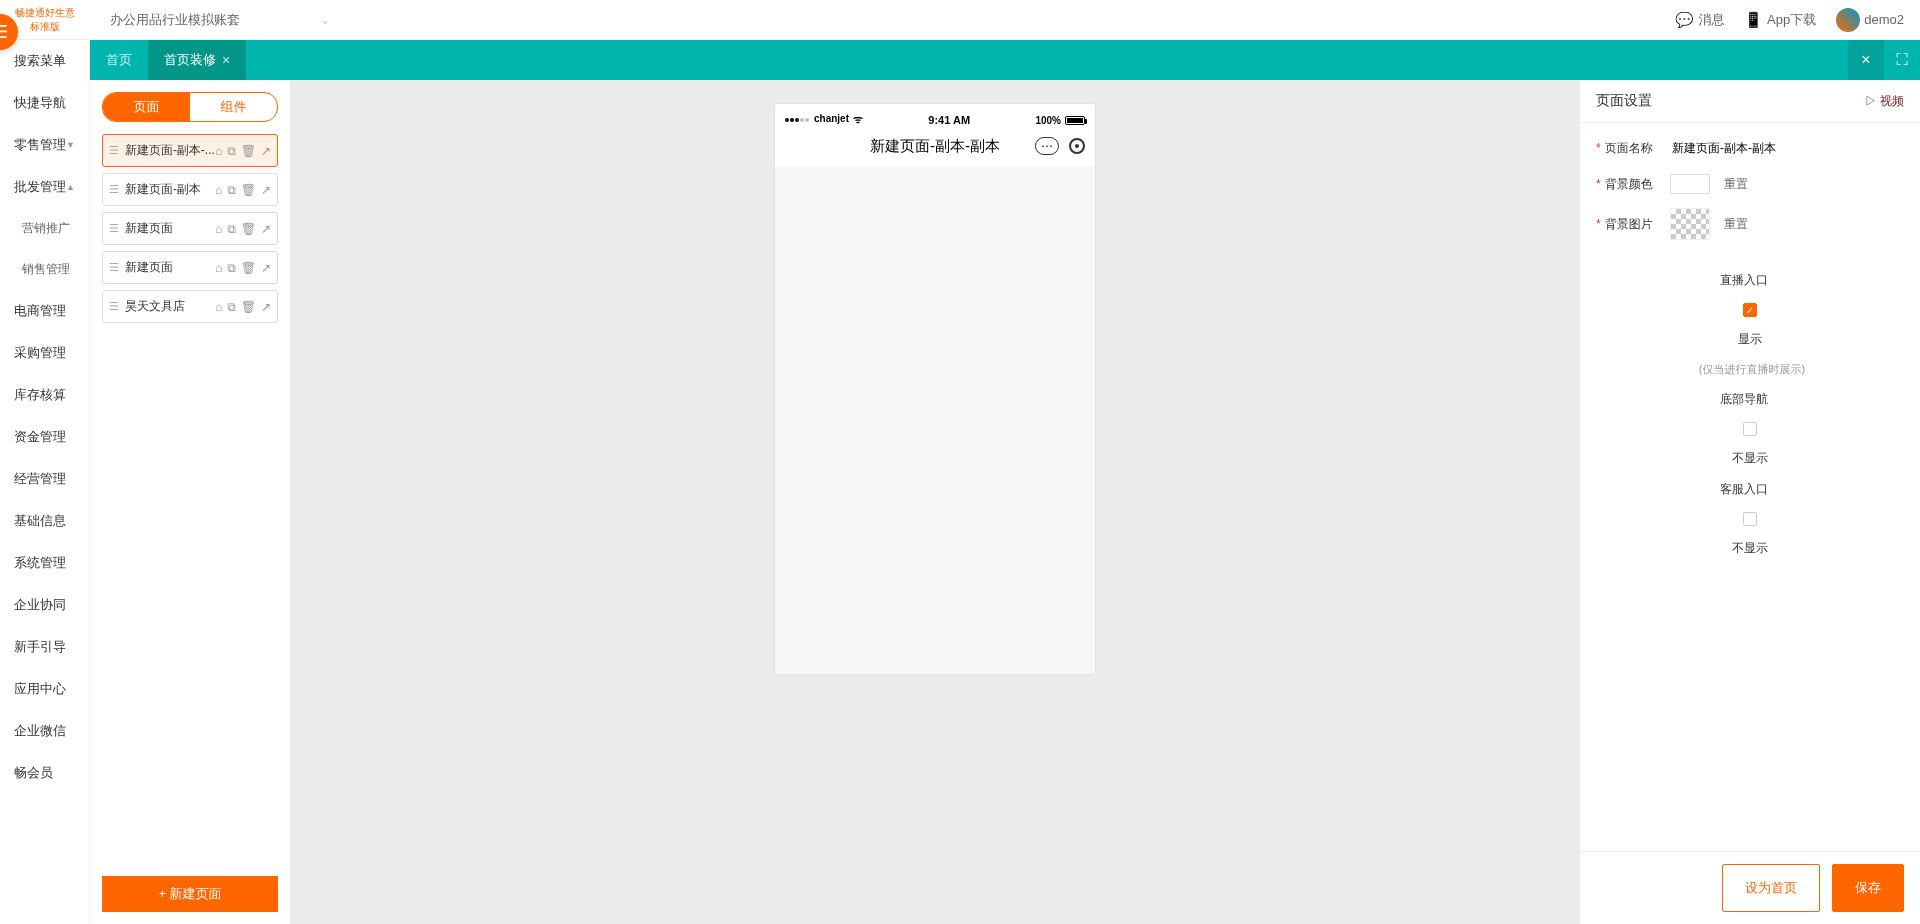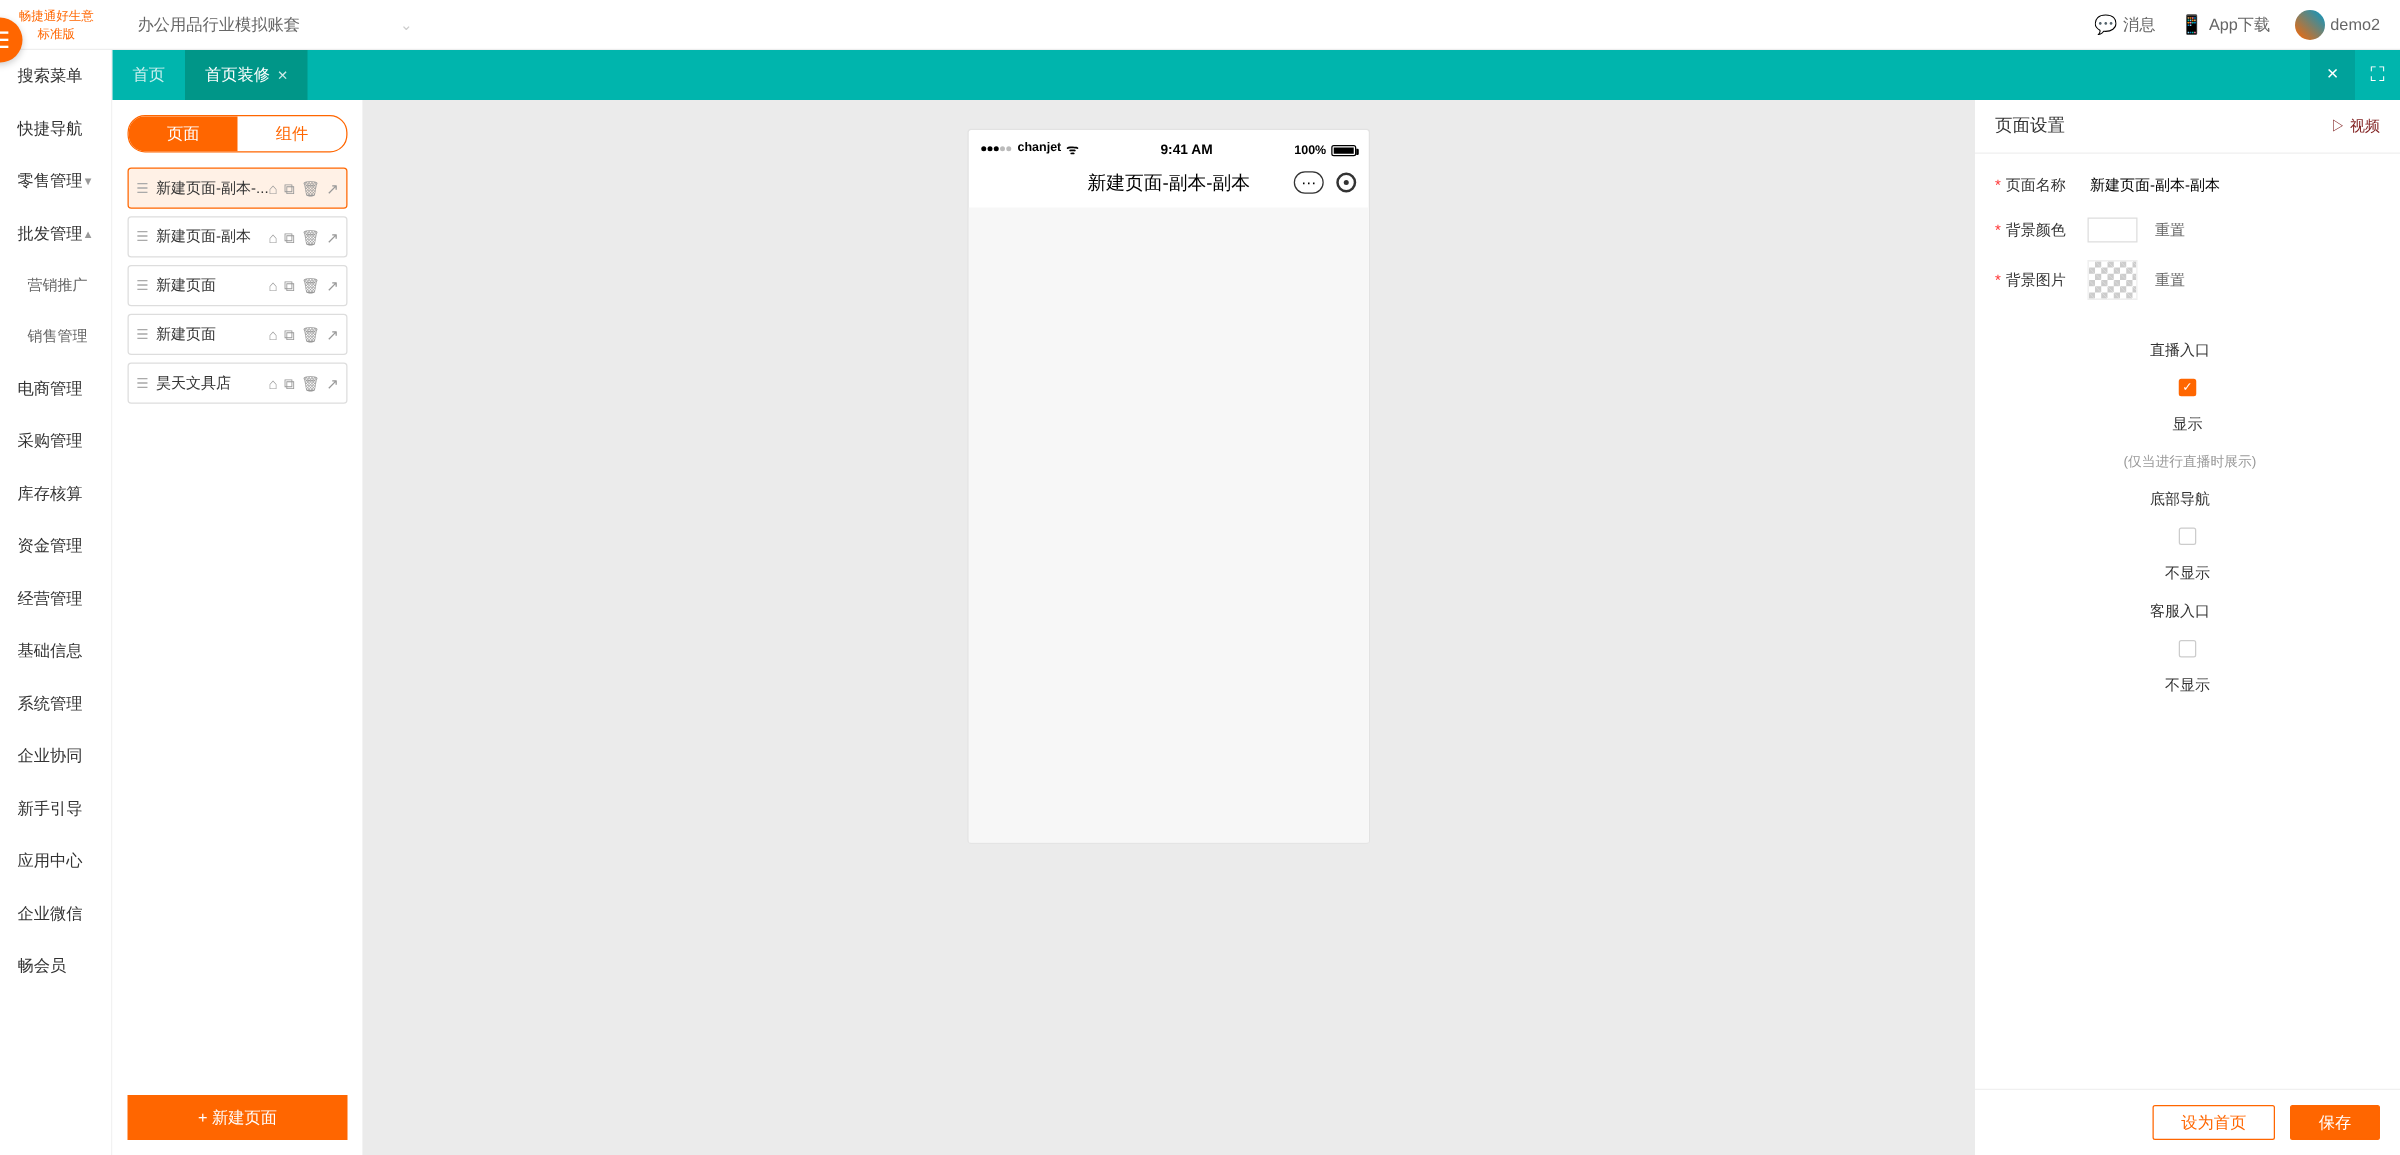--- a/index.html
+++ b/index.html
@@ -84,21 +84,21 @@
     .swatch { width: 40px; height: 20px; background: #fff; border: 1px solid #ddd; display:inline-block; }
     .checker { width: 40px; height: 32px; background-image: linear-gradient(45deg,#ccc 25%,transparent 25%,transparent 75%,#ccc 75%),linear-gradient(45deg,#ccc 25%,transparent 25%,transparent 75%,#ccc 75%); background-size: 10px 10px; background-position: 0 0,5px 5px; border:1px solid #eee; }
     .reset { color: #666; font-size: 12px; cursor: pointer; }
     .checkbox-row { display: flex; align-items: center; gap: 14px; margin-bottom: 14px; flex-direction: column; }
     .cb { width: 14px; height: 14px; border: 1px solid #ccc; border-radius: 2px; display:inline-flex; align-items:center; justify-content:center; font-size:10px; color:#fff; }
     .cb.on { background:#f60; border-color:#f60; }
     .note-text { color: #999; font-size: 11px; margin-left: 4px; }
     
     
     .right-footer { margin-top: auto; display: flex; justify-content: flex-end; gap: 12px; padding: 12px 16px; border-top: 1px solid #f0f0f0; }
-    .btn { padding: 4px 22px; font-size: 13px; border: 1px solid #f60; color: #f60; background: #fff; border-radius: 2px; cursor: pointer; }
+    .btn { padding: 14px 22px; font-size: 13px; border: 1px solid #f60; color: #f60; background: #fff; border-radius: 2px; cursor: pointer; }
     .btn.primary { background: #f60; color: #fff; }
     
     .wifi-icon { font-size:11px; }
   </style>
 </head>
 <body>
 
 <div class="header">
   <div class="logo-area">
     <span class="logo-text">畅捷通好生意</span>

